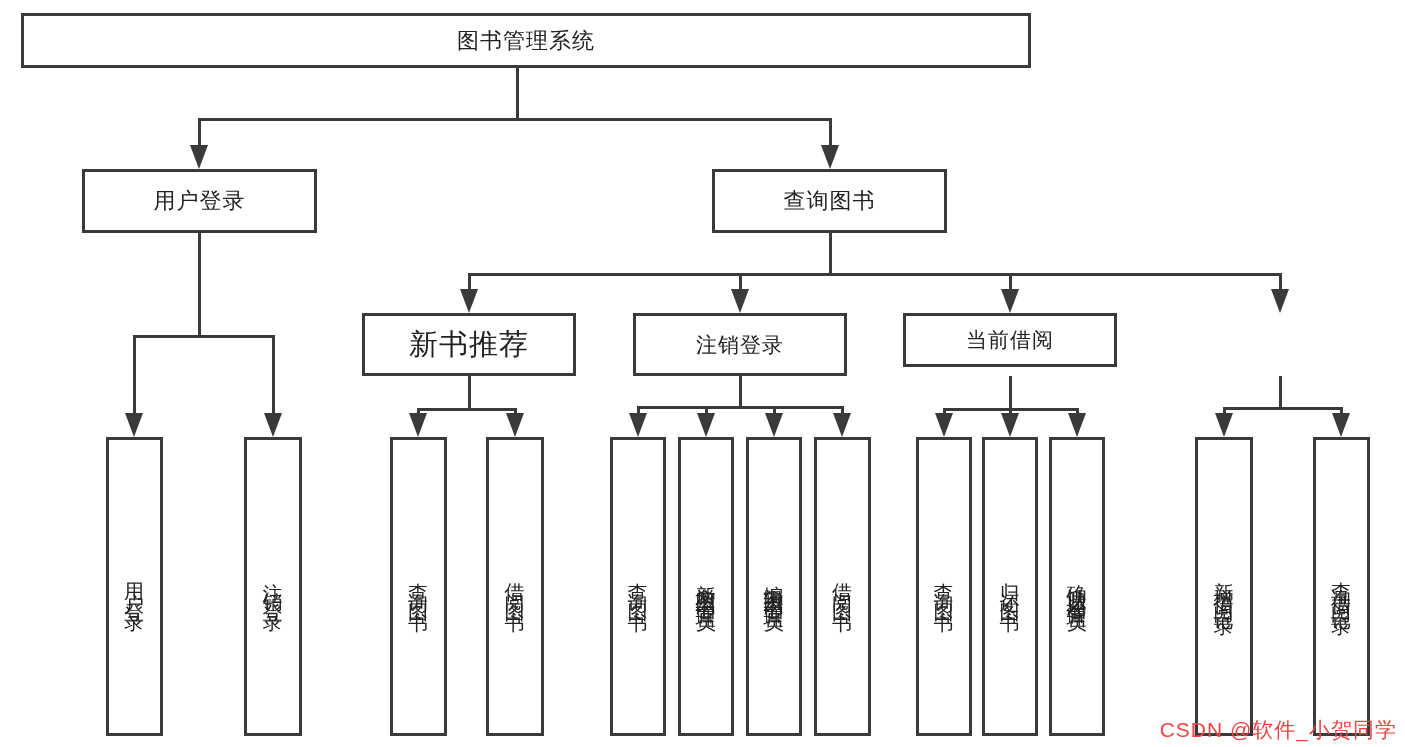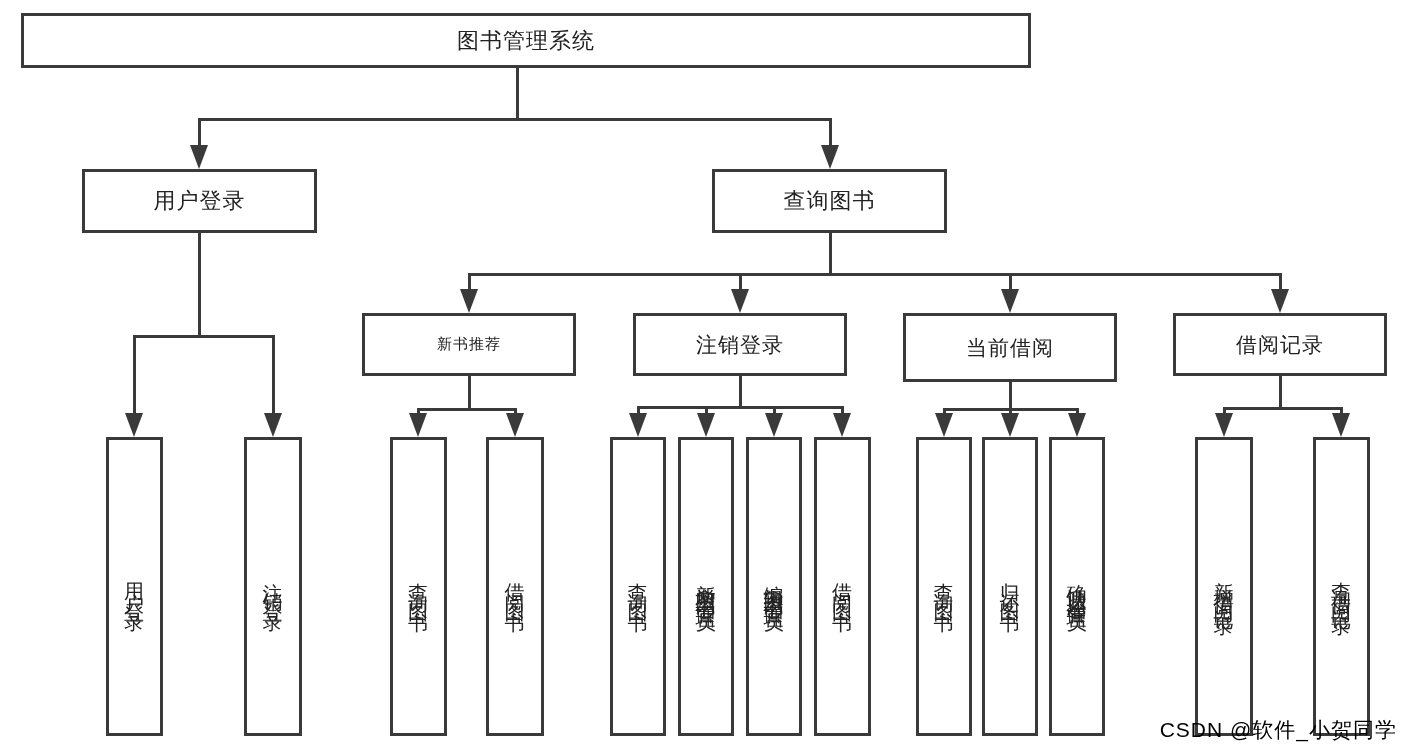--- a/index.html
+++ b/index.html
@@ -48,21 +48,21 @@
     border-left:9px solid transparent;
     border-right:9px solid transparent;
     border-top:24px solid #3a3a3a;
     z-index:1;
   }
   
   #watermark{
     position:absolute;
     right:8px;bottom:3px;
     font-size:21px;
-    color:#000000;
+    color:#ef4444;
     letter-spacing:1px;
     z-index:3;
   }
 </style>
 </head>
 <body>
 
 <div id="stage">
 
   <div id="connectors">
@@ -124,31 +124,28 @@
     <span>图书管理系统</span>
   </div>
 
   <div class="hbox" style="left:82px;top:169px;width:235px;height:64px;">
     <span>用户登录</span>
   </div>
   <div class="hbox" style="left:712px;top:169px;width:235px;height:64px;">
     <span>查询图书</span>
   </div>
 
-  <div class="hbox" style="left:362px;top:313px;width:214px;height:63px;font-size:15px;">
+  <div class="hbox" style="left:362px;top:313px;width:214px;height:63px;font-size:29px;">
     <span>新书推荐</span>
   </div>
   <div class="hbox" style="left:633px;top:313px;width:214px;height:63px;font-size:21px;">
     <span>注销登录</span>
   </div>
-  <div class="hbox" style="left:903px;top:313px;width:214px;height:69px;font-size:21px;">
+  <div class="hbox" style="left:903px;top:313px;width:214px;height:54px;font-size:21px;">
     <span>当前借阅</span>
-  </div>
-  <div class="hbox" style="left:1173px;top:313px;width:214px;height:63px;font-size:21px;">
-    <span>借阅记录</span>
   </div>
 
   <div class="vbox s4" style="left:106px;width:57px;">
     <span class="vtext">用户登录</span>
   </div>
   <div class="vbox s4" style="left:244px;width:58px;">
     <span class="vtext">注销登录</span>
   </div>
 
   <div class="vbox s4" style="left:390px;width:57px;">

